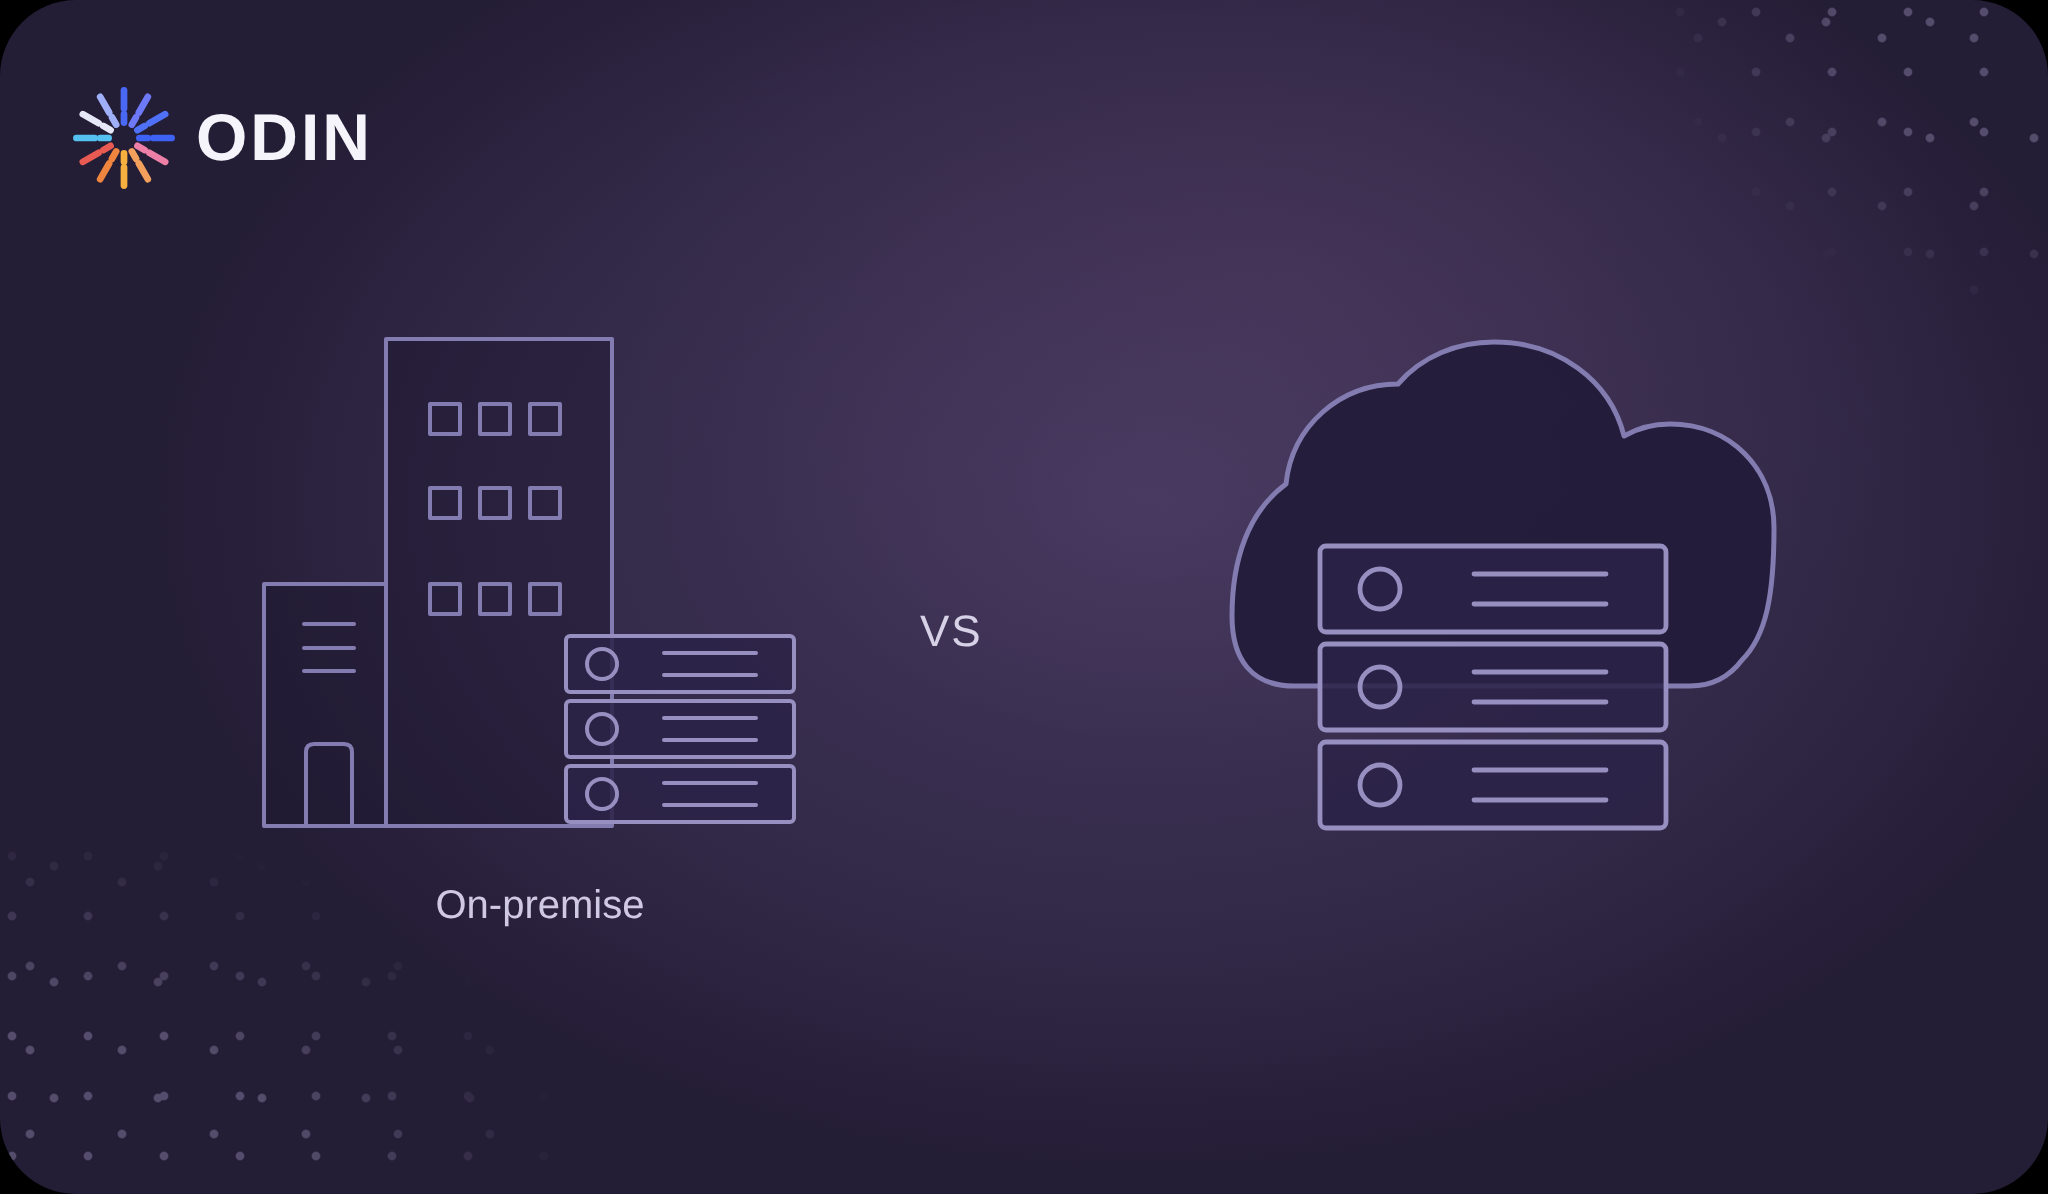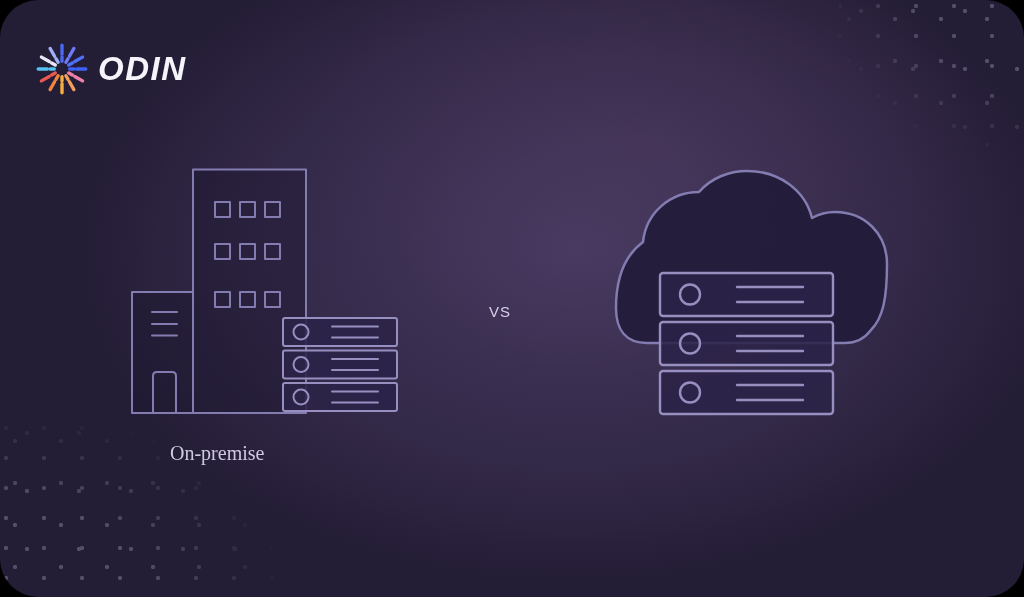--- a/index.html
+++ b/index.html
@@ -5,37 +5,37 @@
   html,body{margin:0;padding:0;background:#000;}
   .canvas{position:relative;width:1024px;height:597px;background:var(--canvas-background,#000);overflow:hidden;
           font-family:"Liberation Sans",sans-serif;}
   .card{position:absolute;inset:0;border-radius:38px;overflow:hidden;
         background:
           radial-gradient(640px 430px at 56% 42%, rgba(99,80,130,0.52), rgba(99,80,130,0.20) 55%, rgba(99,80,130,0) 78%),
           radial-gradient(520px 370px at 63% 24%, rgba(142,92,138,0.14), rgba(142,92,138,0) 65%),
           var(--card-background,#241d36);}
 
   
-  .brand{position:absolute;left:34px;top:41px;display:flex;align-items:center;gap:8px;font-style:italic;}
+  .brand{position:absolute;left:34px;top:41px;display:flex;align-items:center;gap:8px;}
   .brand-name{font-size:33px;font-weight:800;letter-spacing:1.5px;color:var(--brand-text,#f5f4fa);line-height:56px;}
   .burst line{stroke-width:2.4;stroke-linecap:round;}
 
   
   .scene{position:absolute;}
   .outline-stroke{stroke:var(--illustration-outline,#837cb0);}
   .rack-stroke{stroke:var(--rack-outline,#968fc0);}
   .fill-building{fill:rgba(26,20,46,0.38);}
   .fill-cloud{fill:rgba(34,27,58,0.92);}
   .fill-rack{fill:rgba(43,35,72,0.88);}
   .no-fill{fill:none;}
 
   
-  .vs{position:absolute;left:460px;top:303px;width:80px;text-align:center;
-      font-size:15px;letter-spacing:1px;color:#d6d1e6;}
-  .item-label{position:absolute;font-size:20px;color:var(--label-text,#cfc9e3);text-align:left;font-family:Liberation Serif, serif;}
+  .vs{position:absolute;left:460px;top:303px;width:80px;text-align:left;
+      font-size:22px;letter-spacing:1px;color:#d6d1e6;}
+  .item-label{position:absolute;font-size:20px;color:var(--label-text,#cfc9e3);text-align:center;}
   .label-left{left:170px;top:442px;width:200px;}
   .label-right{left:613px;top:436px;width:277px;}
 
   
   .dots{position:absolute;opacity:.42;pointer-events:none;
     background-image:
       radial-gradient(circle at 6px 6px, var(--dot-color,#9a93b8) 1.8px, transparent 2.5px),
       radial-gradient(circle at 15px 19px, var(--dot-color,#9a93b8) 1.8px, transparent 2.5px),
       radial-gradient(circle at 27px 11px, var(--dot-color,#9a93b8) 1.8px, transparent 2.5px);
     background-size:38px 30px, 46px 42px, 52px 58px;}

